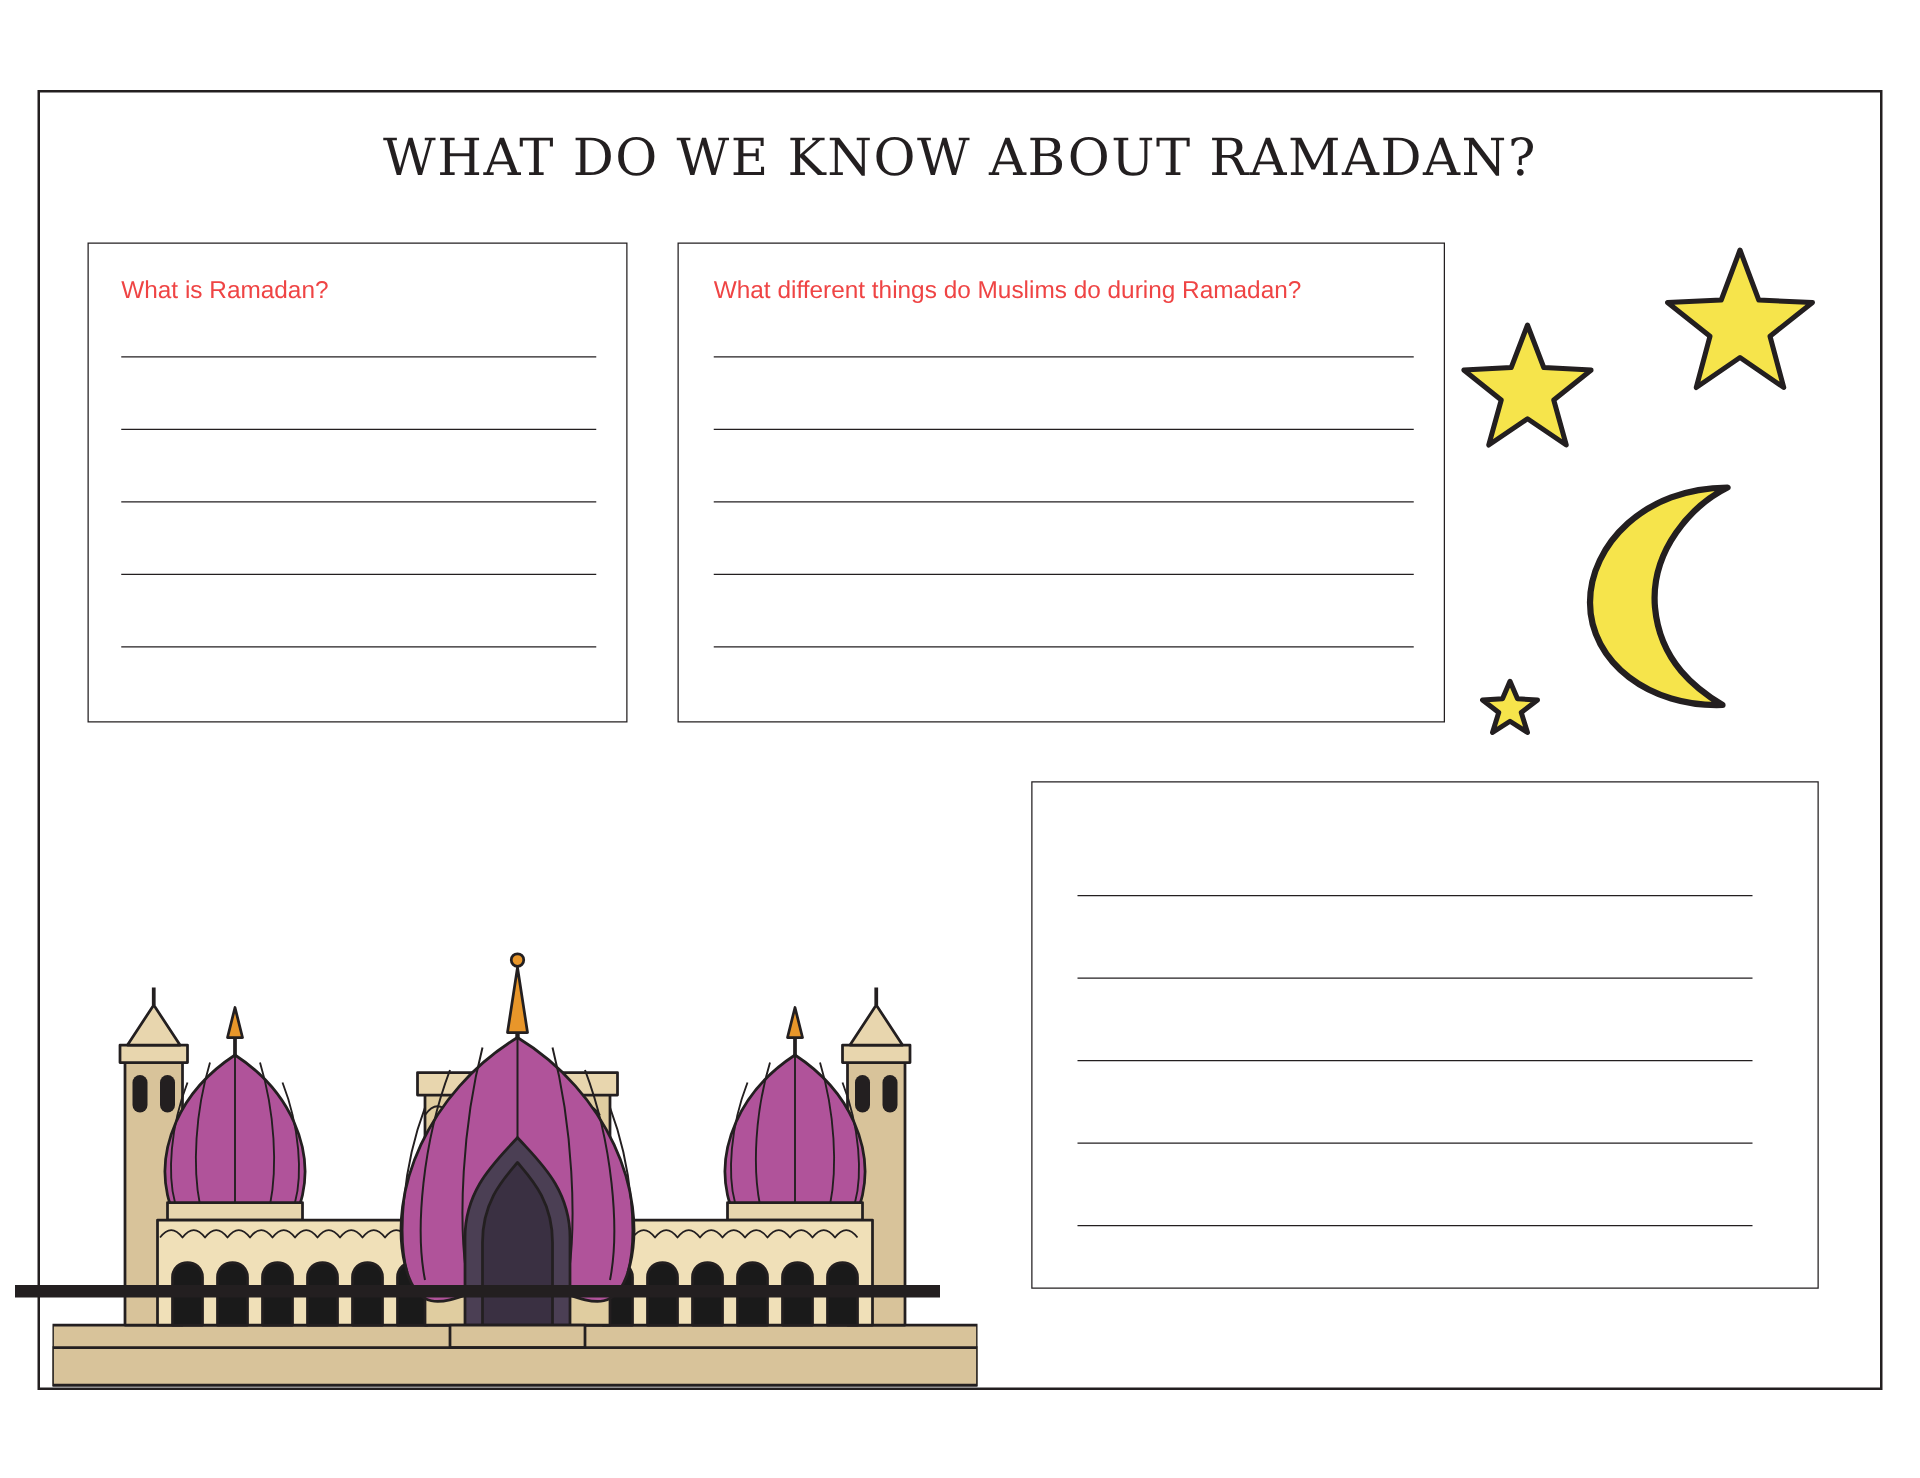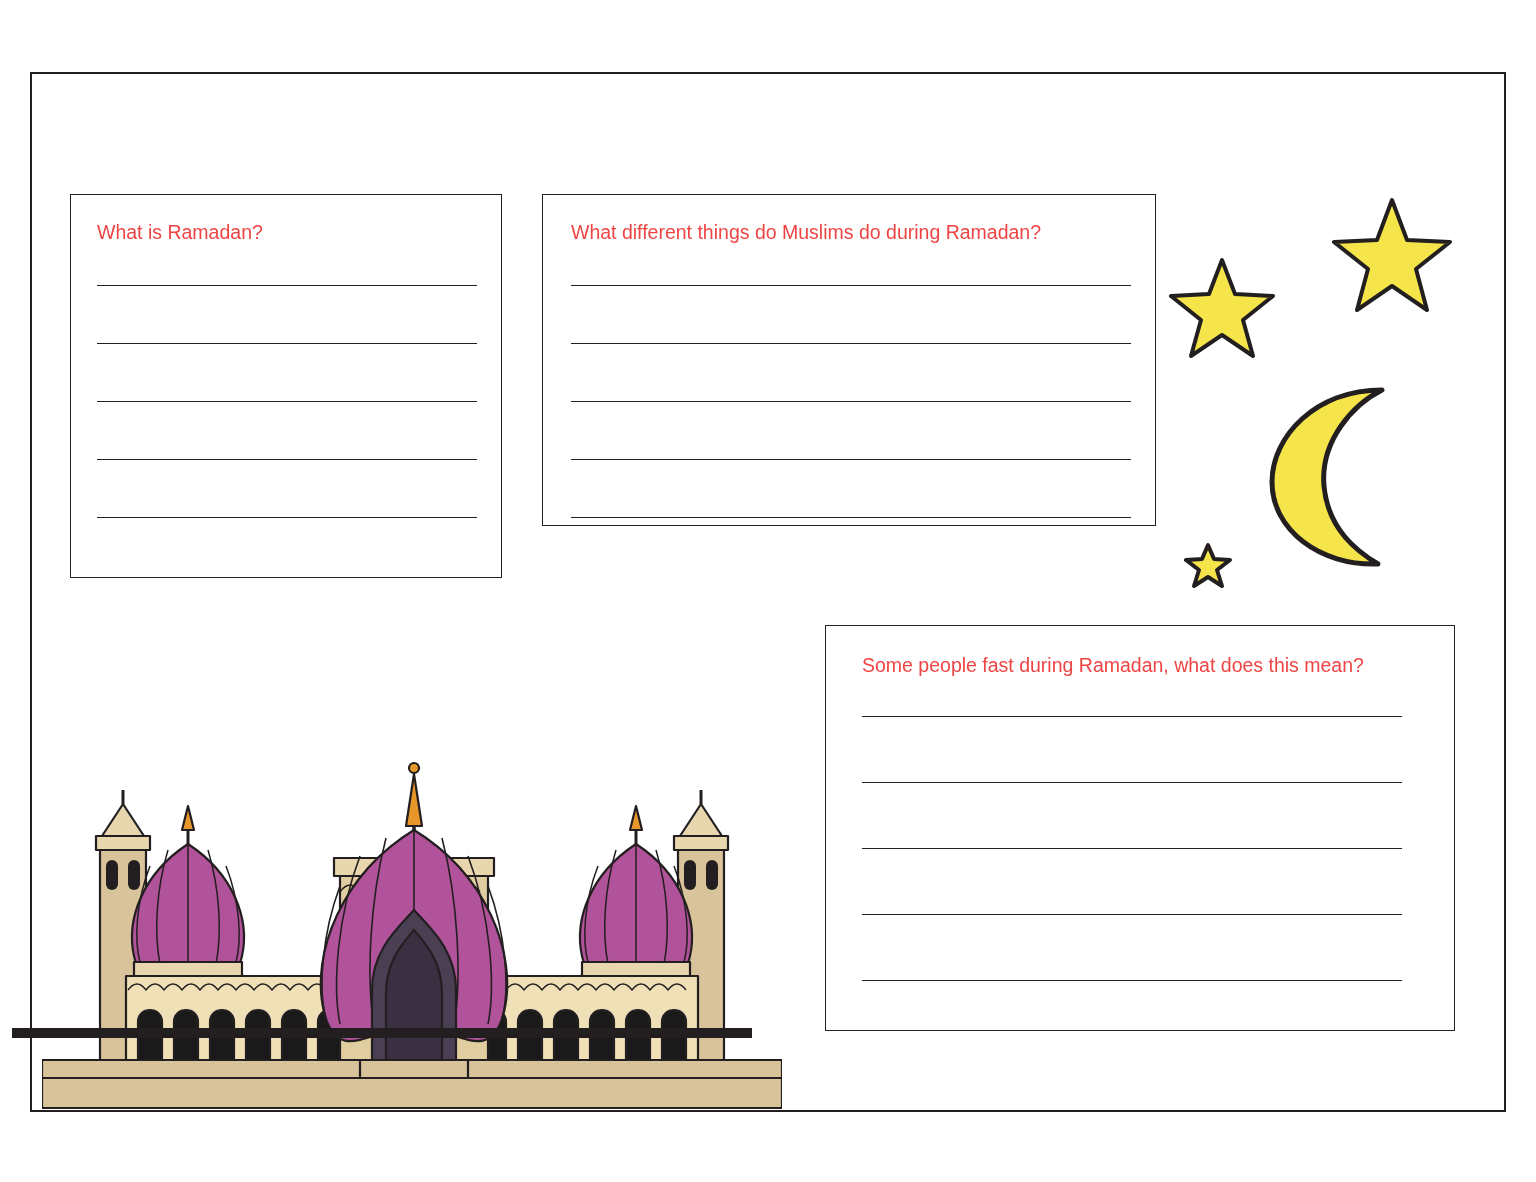--- a/index.html
+++ b/index.html
@@ -53,21 +53,21 @@
   }
   .wline {
     position: absolute;
     height: 0;
     border-top: 1.4px solid #231f20;
   }
 
   
   #box-what-is-ramadan { left: 38px; top: 120px; width: 432px; height: 384px; }
   
-  #box-what-things { left: 510px; top: 120px; width: 614px; height: 332px; }
+  #box-what-things { left: 510px; top: 120px; width: 614px; height: 384px; }
   
   #box-fasting { left: 793px; top: 551px; width: 630px; height: 406px; }
 
   .star, .moon { position: absolute; }
 
   
   #mosque {
     position: absolute;
     left: 10px;
     bottom: -8px;
@@ -82,41 +82,41 @@
     width: 740px;
     height: 10px;
     background: #231f20;
   }
 </style>
 </head>
 <body>
 
 <div id="worksheet">
 
+  <div id="page-title">WHAT DO WE KNOW ABOUT RAMADAN?</div>
 
   <div class="qbox" id="box-what-is-ramadan">
     <div class="qlabel" style="left:26px; top:26px;">What is Ramadan?</div>
     <div class="wline" style="left:26px; top:90px; width:380px;"></div>
     <div class="wline" style="left:26px; top:148px; width:380px;"></div>
     <div class="wline" style="left:26px; top:206px; width:380px;"></div>
     <div class="wline" style="left:26px; top:264px; width:380px;"></div>
     <div class="wline" style="left:26px; top:322px; width:380px;"></div>
   </div>
 
   <div class="qbox" id="box-what-things">
     <div class="qlabel" style="left:28px; top:26px;">What different things do Muslims do during Ramadan?</div>
     <div class="wline" style="left:28px; top:90px; width:560px;"></div>
     <div class="wline" style="left:28px; top:148px; width:560px;"></div>
     <div class="wline" style="left:28px; top:206px; width:560px;"></div>
     <div class="wline" style="left:28px; top:264px; width:560px;"></div>
     <div class="wline" style="left:28px; top:322px; width:560px;"></div>
   </div>
 
   <div class="qbox" id="box-fasting">
-    <div class="qlabel" style="left:36px; top:28px;">Some people fast during Ramadan, what does this mean?</div>
     <div class="wline" style="left:36px; top:90px; width:540px;"></div>
     <div class="wline" style="left:36px; top:156px; width:540px;"></div>
     <div class="wline" style="left:36px; top:222px; width:540px;"></div>
     <div class="wline" style="left:36px; top:288px; width:540px;"></div>
     <div class="wline" style="left:36px; top:354px; width:540px;"></div>
   </div>
 
   <svg class="star" style="left:1300px; top:122px;" width="120" height="118" viewBox="0 0 120 118">
     <polygon points="60,4 75,44 118,46 84,73 95,114 60,90 25,114 36,73 2,46 45,44" fill="#f6e44b" stroke="#231f20" stroke-width="4" stroke-linejoin="round"></polygon>
   </svg>

